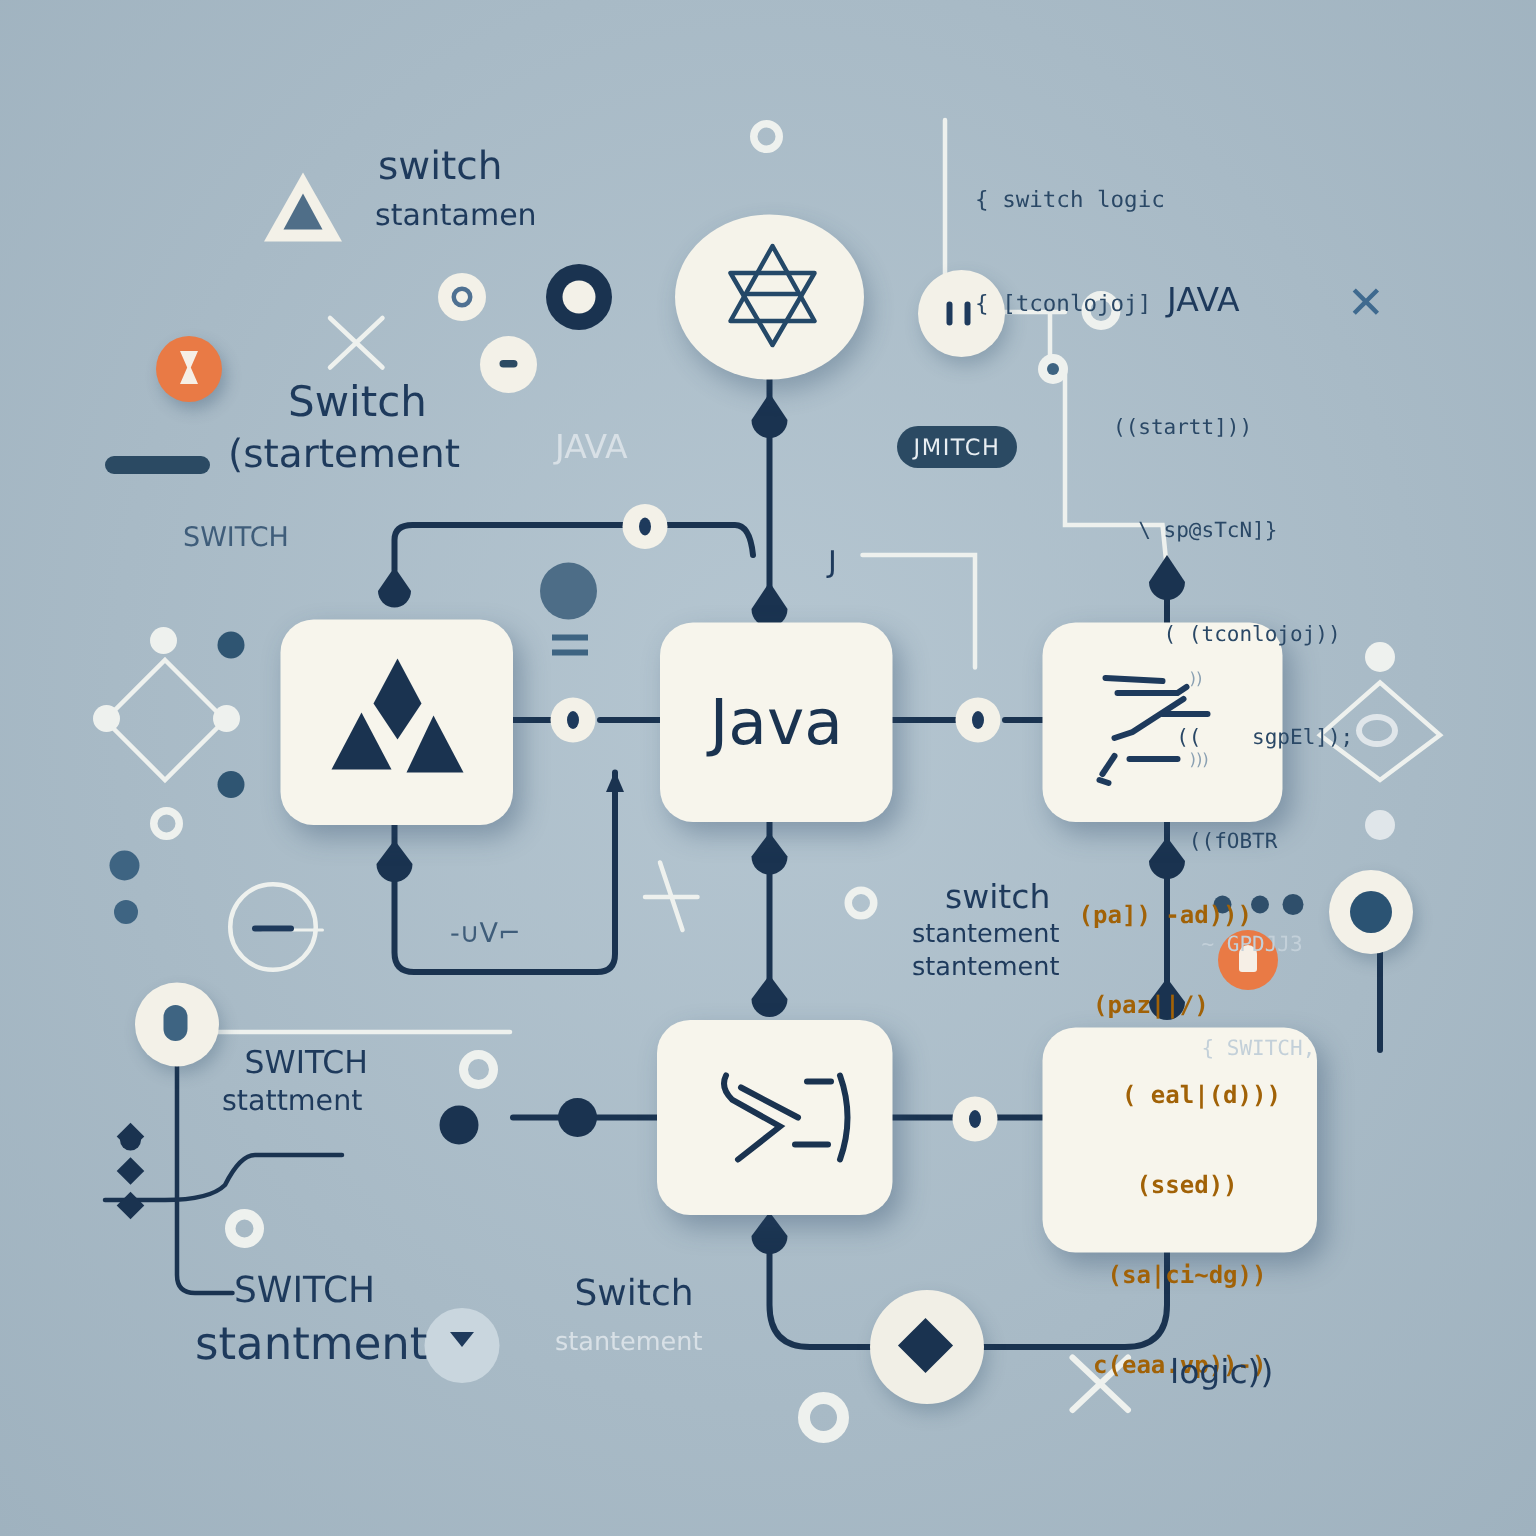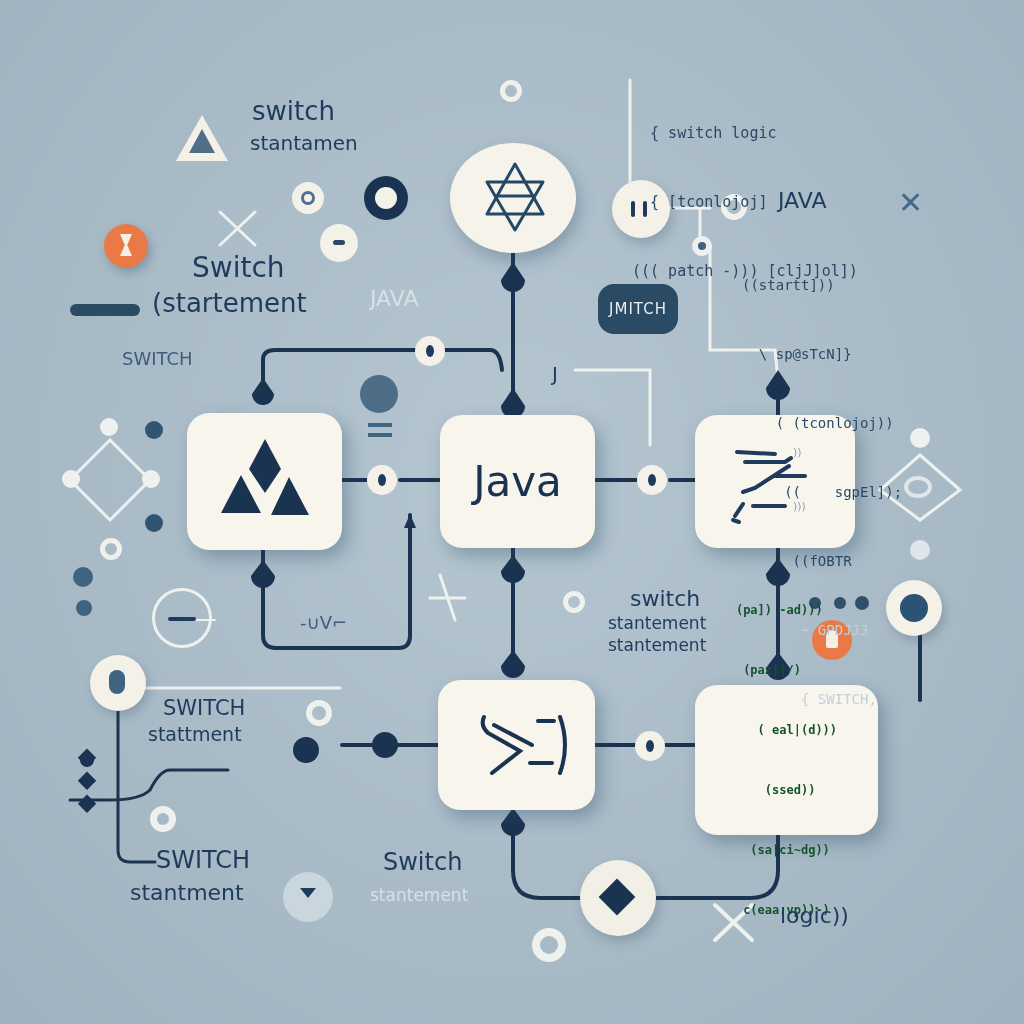--- a/index.html
+++ b/index.html
@@ -197,34 +197,34 @@
         <path d="M22 12 Q18 20 26 28 L58 46 L30 68"></path>
         <path d="M32 20 L70 40"></path>
         <path d="M76 16 L92 16"></path>
         <path d="M68 58 L90 58"></path>
         <path d="M98 12 Q108 40 98 68"></path>
       </g>
     </svg>
   </div>
 
   <div class="card" style="left:695px;top:685px;width:183px;height:150px;">
-    <div class="code" style="position:relative;font-size:12px;line-height:20px;font-weight:bold;color:#14532d;">
+    <div class="code" style="position:relative;font-size:16px;line-height:20px;font-weight:bold;color:#a16207;">
       <div>(pa]) -ad)))</div>
       <div> (paz||/)</div>
       <div>   ( eal|(d)))</div>
       <div>    (ssed))</div>
       <div>  (sa|ci~dg))</div>
       <div> c(eaa.vp))-)</div>
     </div>
   </div>
 
   <div class="circle" style="left:580px;top:860px;width:76px;height:76px;background:#f1efe6;box-shadow:3px 6px 12px rgba(40,70,100,0.25);"></div>
   <div class="abs" style="left:604px;top:884px;width:26px;height:26px;background:#1a3350;transform:rotate(45deg);"></div>
 
-  <div class="pill" style="left:598px;top:284px;width:80px;height:50px;">
+  <div class="pill" style="left:598px;top:284px;width:80px;height:28px;">
       <span>JMITCH</span>
     </div>
 
   <div class="txt" style="left:252px;top:98px;font-size:26px;">switch</div>
   <div class="txt" style="left:250px;top:133px;font-size:20px;">stantamen</div>
 
   <div class="txt" style="left:192px;top:254px;font-size:28px;">Switch</div>
   <div class="txt" style="left:152px;top:290px;font-size:26px;">(startement</div>
   <div class="txt faint" style="left:370px;top:288px;font-size:22px;">JAVA</div>
   <div class="txt mid" style="left:122px;top:350px;font-size:18px;">SWITCH</div>
@@ -235,31 +235,30 @@
   <div class="txt" style="left:608px;top:615px;font-size:17px;">stantement</div>
   <div class="txt" style="left:608px;top:637px;font-size:17px;">stantement</div>
 
   <div class="txt mid" style="left:300px;top:614px;font-size:18px;">-∪V⌐</div>
   <div class="txt" style="left:552px;top:364px;font-size:20px;">J</div>
 
   <div class="txt" style="left:163px;top:698px;font-size:21px;">SWITCH</div>
   <div class="txt" style="left:148px;top:725px;font-size:19px;">stattment</div>
 
   <div class="txt" style="left:156px;top:848px;font-size:24px;">SWITCH</div>
-  <div class="txt" style="left:130px;top:882px;font-size:22px;">stantment</div>
+  <div class="txt" style="left:130px;top:882px;font-size:30px;">stantment</div>
 
   <div class="txt" style="left:383px;top:850px;font-size:24px;">Switch</div>
   <div class="txt faint" style="left:370px;top:887px;font-size:17px;">stantement</div>
 
   <div class="txt" style="left:780px;top:905px;font-size:22px;">logic))</div>
 
   <div class="code" style="left:632px;top:76px;font-size:15px;line-height:23px;">
     <div>  { switch logic</div>
     <div>  { [tconlojoj]</div>
-    <div>((( patch -))) [cljJ]ol])</div>
   </div>
 
   <div class="code" style="left:742px;top:228px;font-size:14px;line-height:23px;">
     <div>((startt]))</div>
     <div>  \ sp@sTcN]}</div>
     <div>    ( (tconlojoj))</div>
     <div>     ((    sgpEl]);</div>
     <div>      ((fOBTR</div>
     <div style="color:#c3d0d9;">       ~ GPDJJ3</div>
     <div style="color:#c3d0d9;">       { SWITCH,</div>

